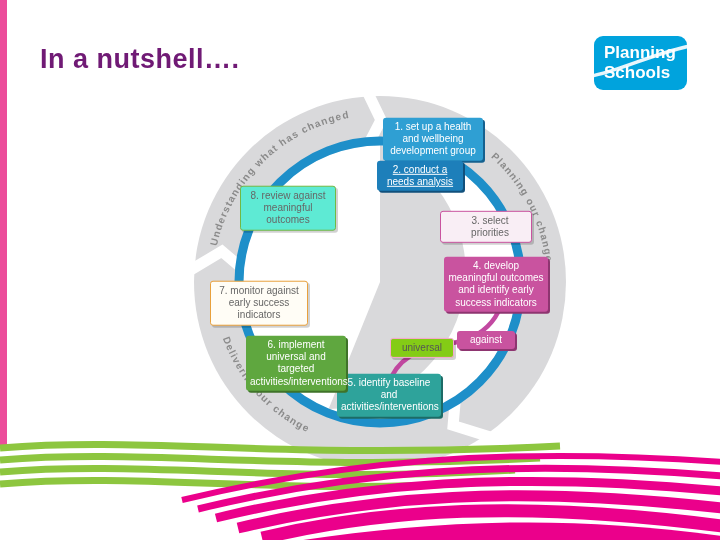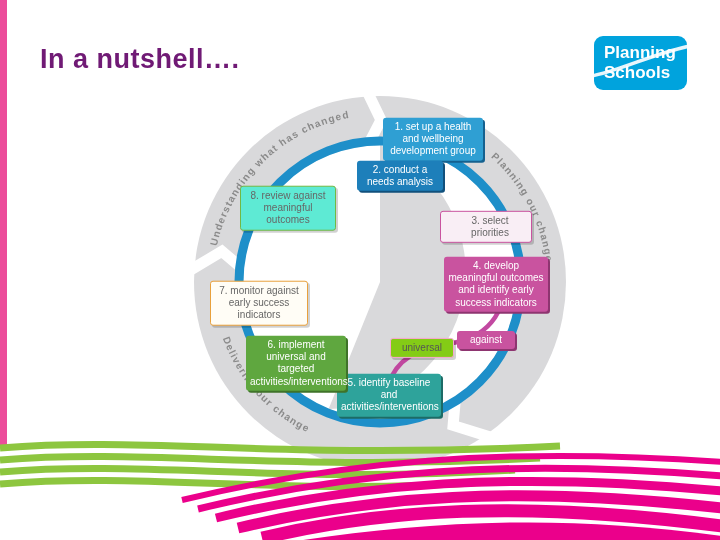--- a/index.html
+++ b/index.html
@@ -89,21 +89,21 @@
   </text>
   <text class="phase-text" text-anchor="middle">
     <textPath href="#arcP" startOffset="50%">Planning our change</textPath>
   </text>
   <text class="phase-text" text-anchor="middle">
     <textPath href="#arcD" startOffset="50%">Delivering our change</textPath>
   </text>
 </svg>
 
 <div class="step s-blue" style="left:433px;top:139px;width:92px;">1. set up a health and wellbeing development group</div>
-<div class="step s-blue2" style="left:400px;top:176px;width:78px;">2. conduct a needs analysis</div>
+<div class="step s-blue2" style="left:420px;top:176px;width:78px;text-decoration:underline;">2. conduct a needs analysis</div>
 <div class="step s-pink-o" style="left:486px;top:227px;width:74px;">3. select priorities</div>
 <div class="step s-pink" style="left:496px;top:284px;width:96px;">4. develop meaningful outcomes and identify early success indicators</div>
 <div class="step s-pink" style="left:486px;top:340px;width:50px;">against</div>
 <div class="step s-white-o" style="left:422px;top:348px;width:54px;">universal</div>
 <div class="step s-teal" style="left:389px;top:395px;width:96px;">5. identify baseline and activities/interventions</div>
 <div class="step s-green" style="left:296px;top:363px;width:92px;">6. implement universal and targeted activities/interventions</div>
 <div class="step s-orange-o" style="left:259px;top:303px;width:88px;">7. monitor against early success indicators</div>
 <div class="step s-green-o" style="left:288px;top:208px;width:86px;">8. review against meaningful outcomes</div>
 
 <svg class="ribbons-svg" viewBox="0 0 720 130">

